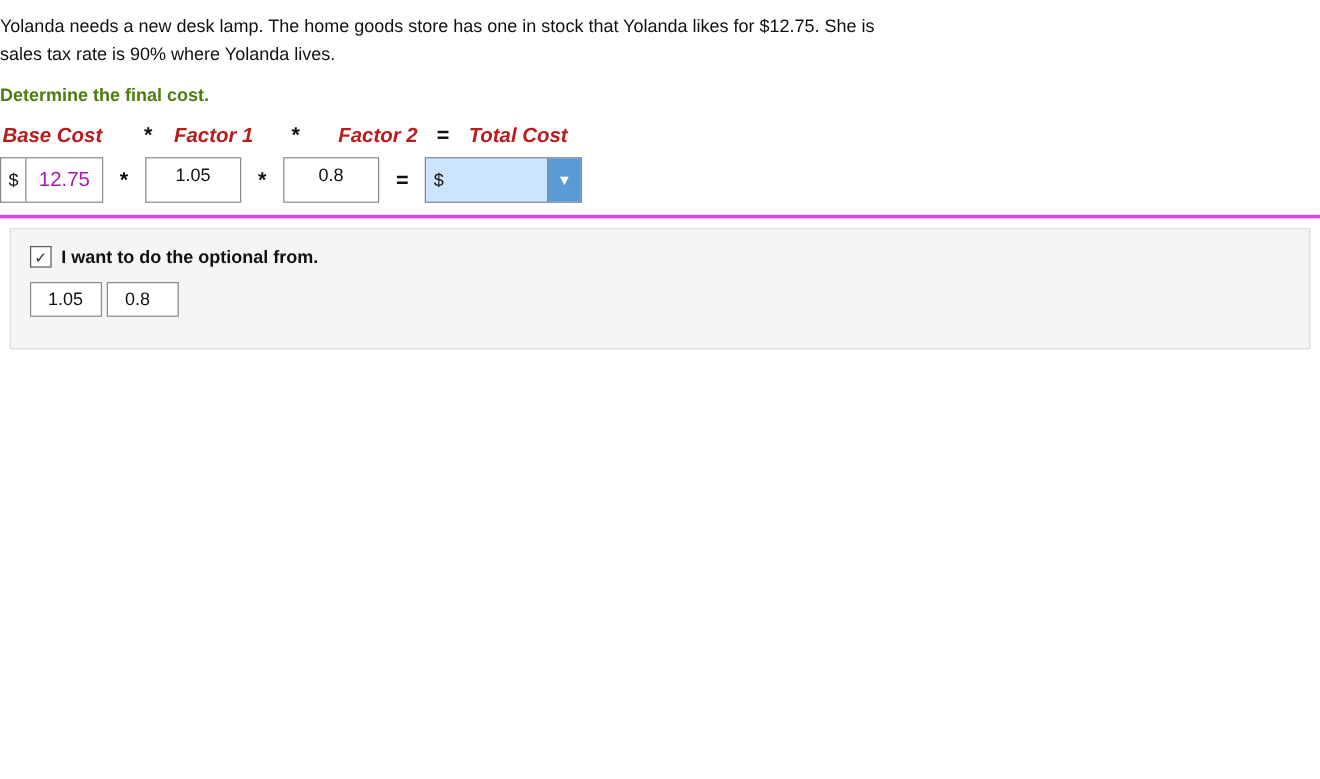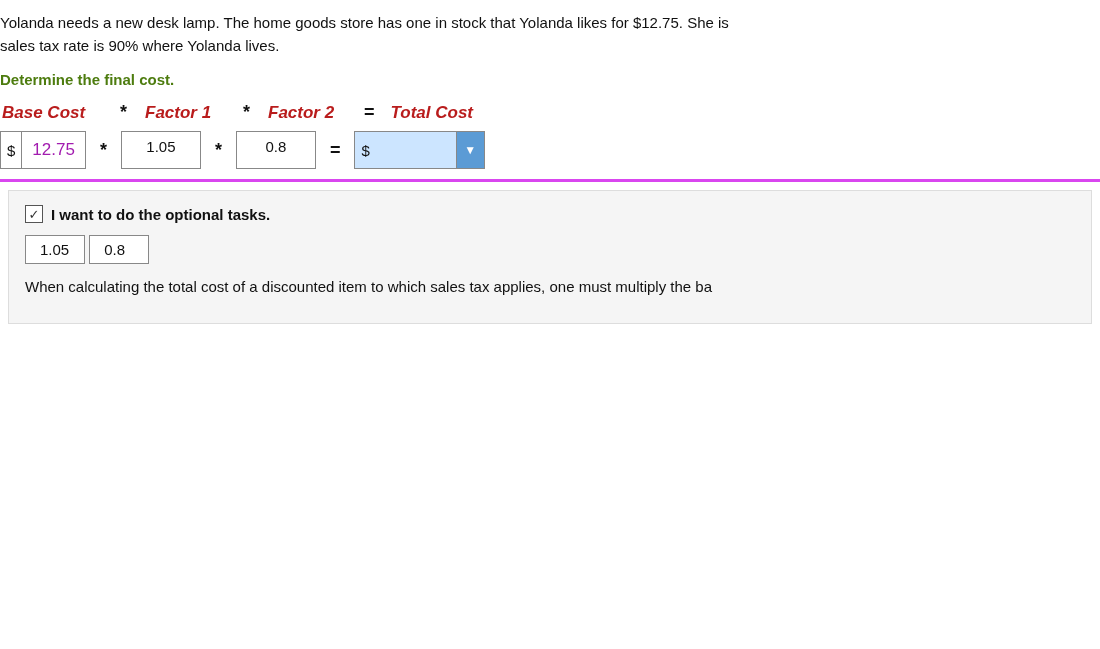--- a/index.html
+++ b/index.html
@@ -240,21 +240,21 @@
       <span>sales tax rate is 90% where Yolanda lives.</span>
     </div>
 
     <div class="determine-label">Determine the final cost.</div>
 
     <div class="headers-row">
       <span class="header-label header-base">Base Cost</span>
       <span class="op-symbol" style="margin: 0 18px;">*</span>
       <span class="header-label header-factor1" style="width:80px; text-align:left; margin-left:0;">Factor 1</span>
       <span class="op-symbol" style="margin: 0 18px;">*</span>
-      <span class="header-label header-factor2" style="width:80px; text-align:left; margin-left:0;">Factor 2</span>
+      <span class="header-label header-factor2" style="width:80px; text-align:right; margin-left:0;">Factor 2</span>
       <span class="eq-symbol" style="margin: 0 16px;">=</span>
       <span class="header-label">Total Cost</span>
     </div>
 
     <div class="equation-row">
 
       <div class="base-cost-wrapper">
         <div class="dollar-sign">$</div>
         <div class="base-value">12.75</div>
       </div>
@@ -283,30 +283,29 @@
 
     </div>
   </div>
 
   <div class="bottom-section">
 
     <div class="optional-row">
       <div class="checkbox-icon">
         <span>✓</span>
       </div>
-      <span class="optional-label">I want to do the optional tasks.</span>
+      <span class="optional-label">I want to do the optional from.</span>
     </div>
 
 
     <div class="answer-box">
       <span>1.05</span>
     </div>
 
 
     <div class="answer-box">
       <span>0.8</span>
     </div>
 
-    <p class="body-text">When calculating the total cost of a discounted item to which sales tax applies, one must multiply the ba</p>
 
   </div>
 
 </div>
 
 </body></html>

